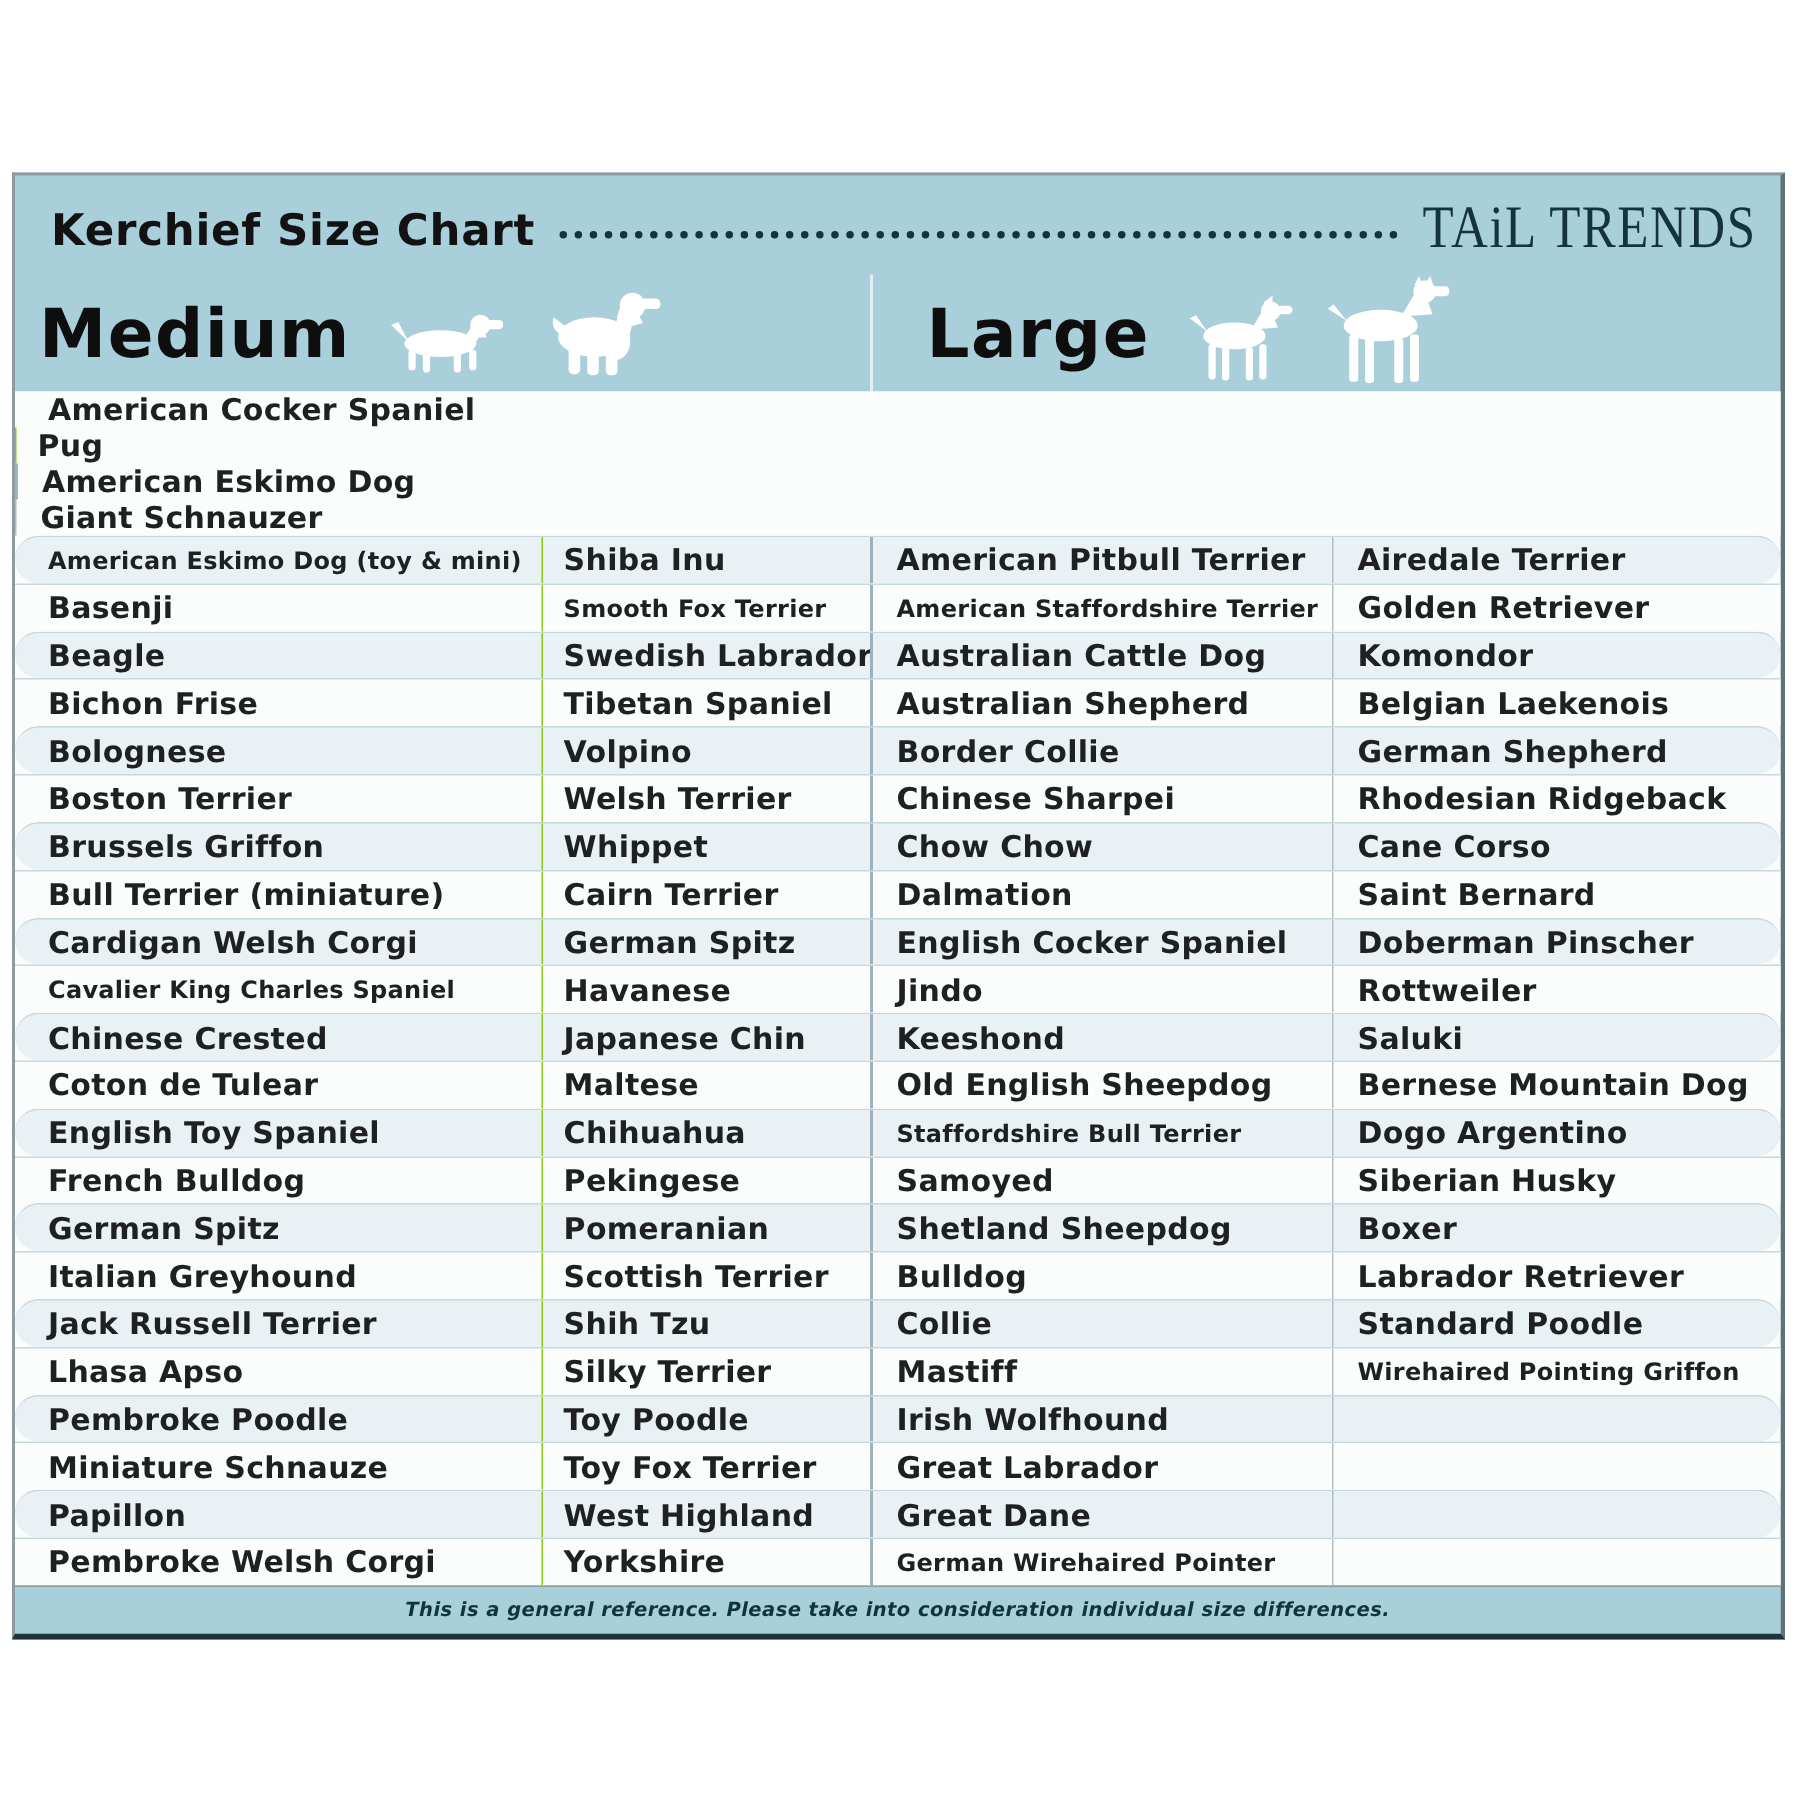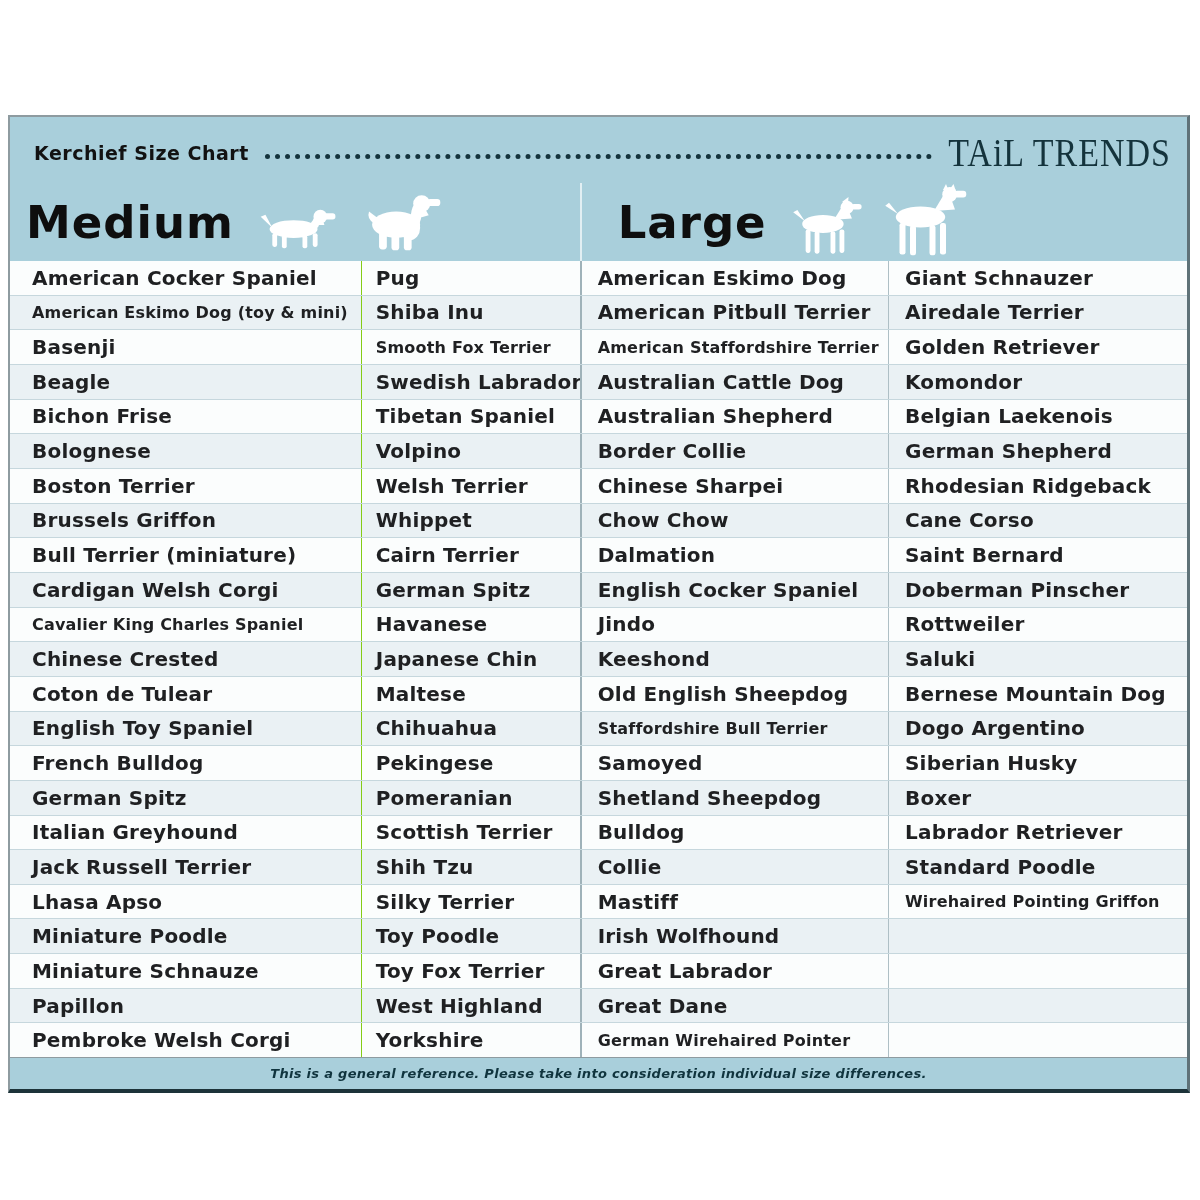--- a/index.html
+++ b/index.html
@@ -8,40 +8,40 @@
     font-family:"DejaVu Sans",sans-serif;position:relative;overflow:hidden;
   }
   .panel{
     position:absolute;left:8px;top:115px;width:1182px;height:978px;
     background:#a9cfdb;box-sizing:border-box;
     border:2px solid #8e9ba0;border-bottom:4px solid #1d3339;border-right:3px solid #5f7278;
     display:flex;flex-direction:column;
   }
   
   .title-row{height:60px;flex:0 0 60px;display:flex;align-items:center;padding:6px 16px 0 24px;gap:16px;}
-  .title{font-size:19px;font-weight:bold;color:#121212;letter-spacing:.5px;white-space:nowrap;}
+  .title{font-size:29px;font-weight:bold;color:#121212;letter-spacing:.5px;white-space:nowrap;}
   .dotline{flex:1;border-top:5px dotted #14333c;margin-top:6px;}
   .brand{
     font-family:"Liberation Serif",serif;font-size:34px;color:#14333c;
     letter-spacing:1px;white-space:nowrap;transform:scaleY(1.18);transform-origin:center;
     font-weight:normal;
   }
   
   .size-row{height:78px;flex:0 0 78px;display:flex;}
   .size-half{display:flex;align-items:center;box-sizing:border-box;}
   .size-half.medium{width:48.4%;padding-left:16px;gap:20px;}
   .size-half.large{flex:1;border-left:2px solid #e2eff3;padding-left:36px;gap:20px;}
   .size-label{font-size:45px;font-weight:bold;color:#0e0e0e;letter-spacing:1px;}
   .dog-icons{display:flex;align-items:flex-end;gap:14px;margin-top:-4px;}
   .dog-icons svg{display:block;fill:#ffffff;}
   
   .breed-table{flex:1;display:flex;flex-direction:column;background:#fbfdfd;}
   .t-row{flex:1;display:flex;border-top:1px solid #c6d7dd;background:#fbfdfd;}
-  .t-row:first-child{border-top:none;}
-  .t-row.alt{background:#eaf1f4;}
+  .t-row:first-child{border-top:none;flex-direction:column;}
+  .t-row.alt{background:#eaf1f4;border-radius:16px;}
   .cell{
     display:flex;align-items:center;box-sizing:border-box;
     font-size:20px;font-weight:bold;color:#1f2022;
     overflow:hidden;white-space:nowrap;letter-spacing:.2px;
   }
   .cell.c1{width:29.8%;padding-left:22px;}
   .cell.c2{width:18.6%;padding-left:14px;border-left:1px solid #84cc16;}
   .cell.c3{width:26.2%;padding-left:16px;border-left:2px solid #9fb2b9;}
   .cell.c4{flex:1;padding-left:16px;border-left:1px solid #aebfc5;}
   .cell.sm{font-size:16px;}
@@ -234,21 +234,21 @@
         <div class="cell c3">Collie</div>
         <div class="cell c4">Standard Poodle</div>
       </div>
       <div class="t-row">
         <div class="cell c1">Lhasa Apso</div>
         <div class="cell c2">Silky Terrier</div>
         <div class="cell c3">Mastiff</div>
         <div class="cell c4 sm">Wirehaired Pointing Griffon</div>
       </div>
       <div class="t-row alt">
-        <div class="cell c1">Miniature Poodle</div>
+        <div class="cell c1">Pembroke Poodle</div>
         <div class="cell c2">Toy Poodle</div>
         <div class="cell c3">Irish Wolfhound</div>
         <div class="cell c4"></div>
       </div>
       <div class="t-row">
         <div class="cell c1">Miniature Schnauze</div>
         <div class="cell c2">Toy Fox Terrier</div>
         <div class="cell c3">Great Labrador</div>
         <div class="cell c4"></div>
       </div>

